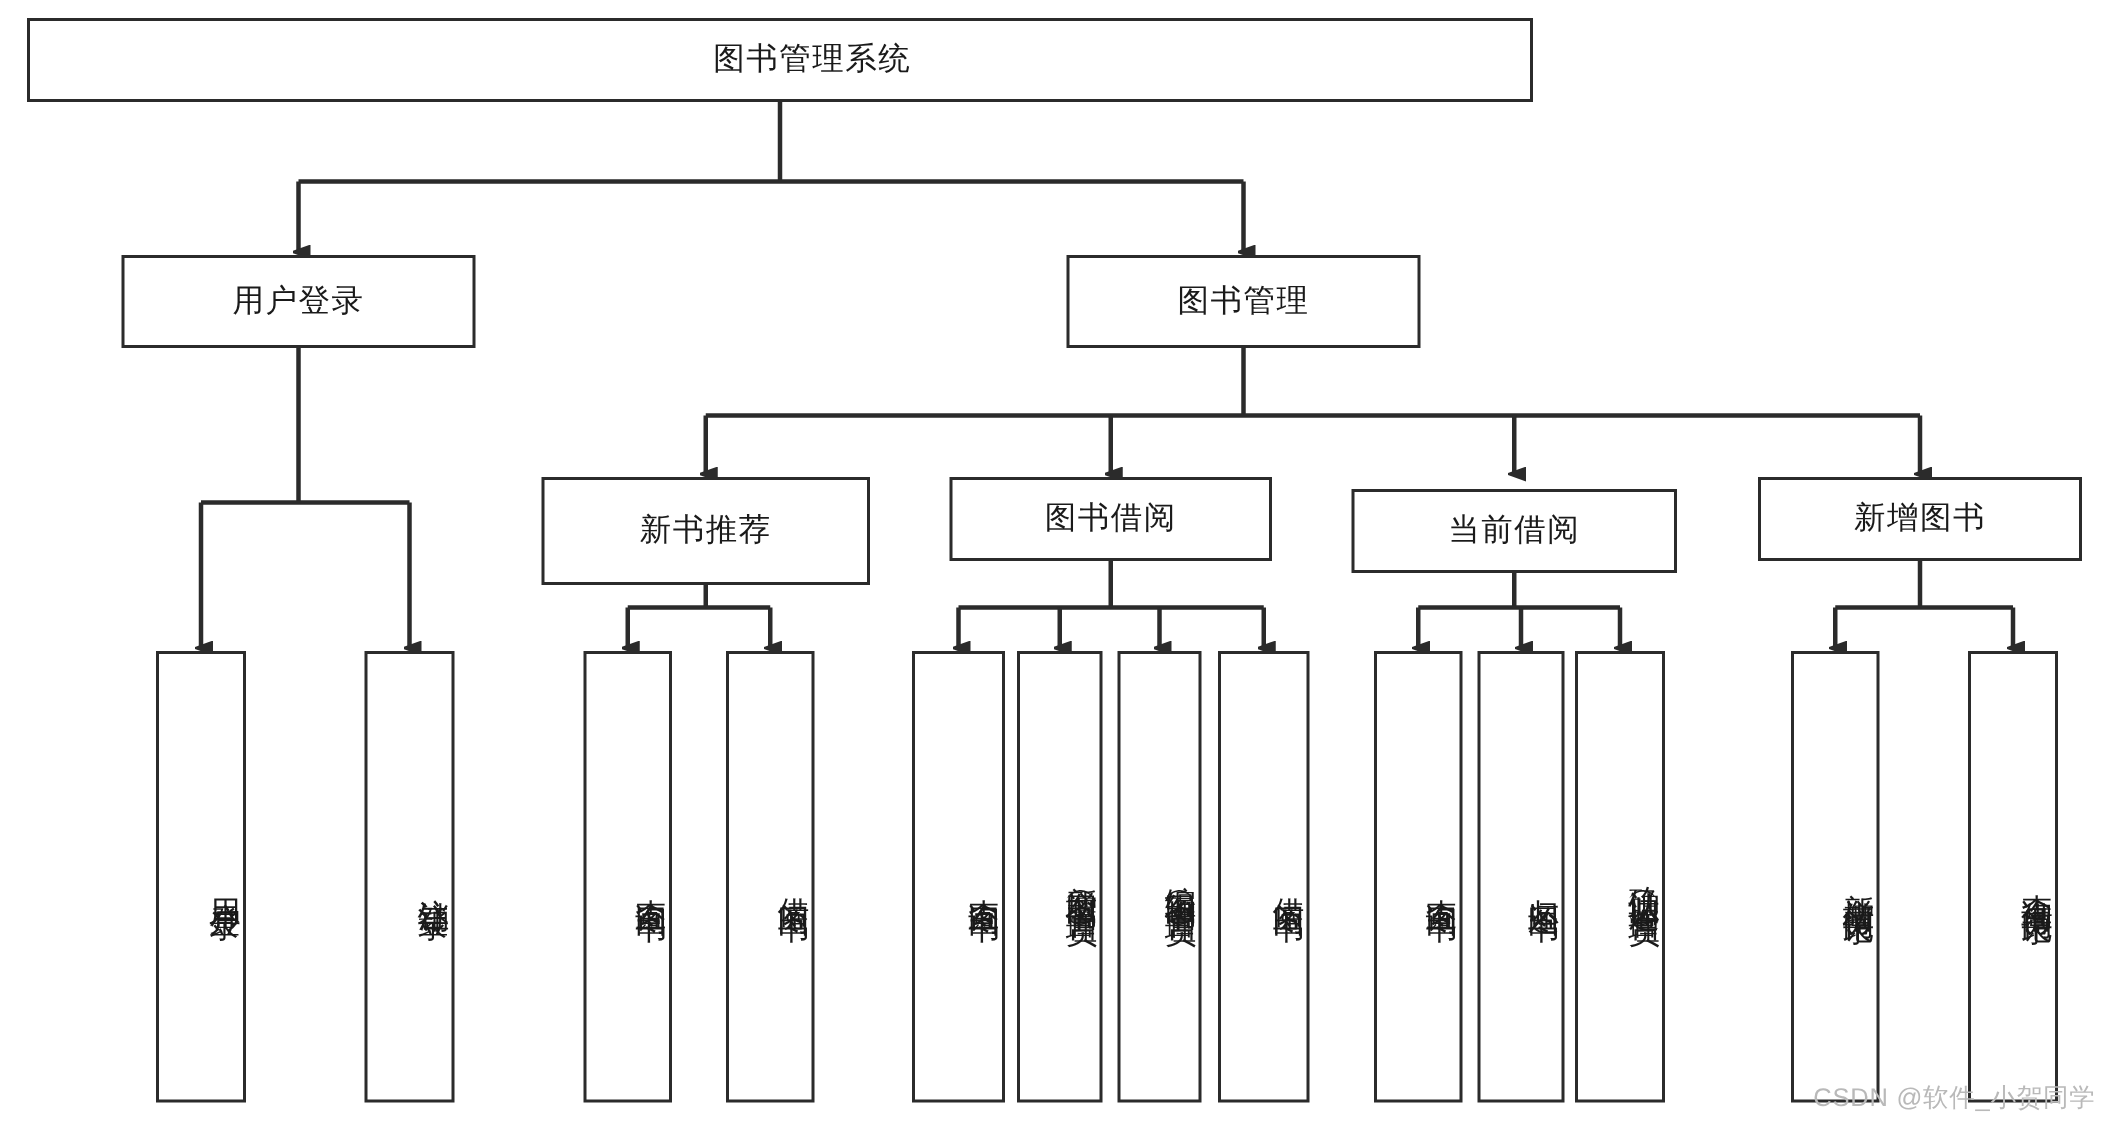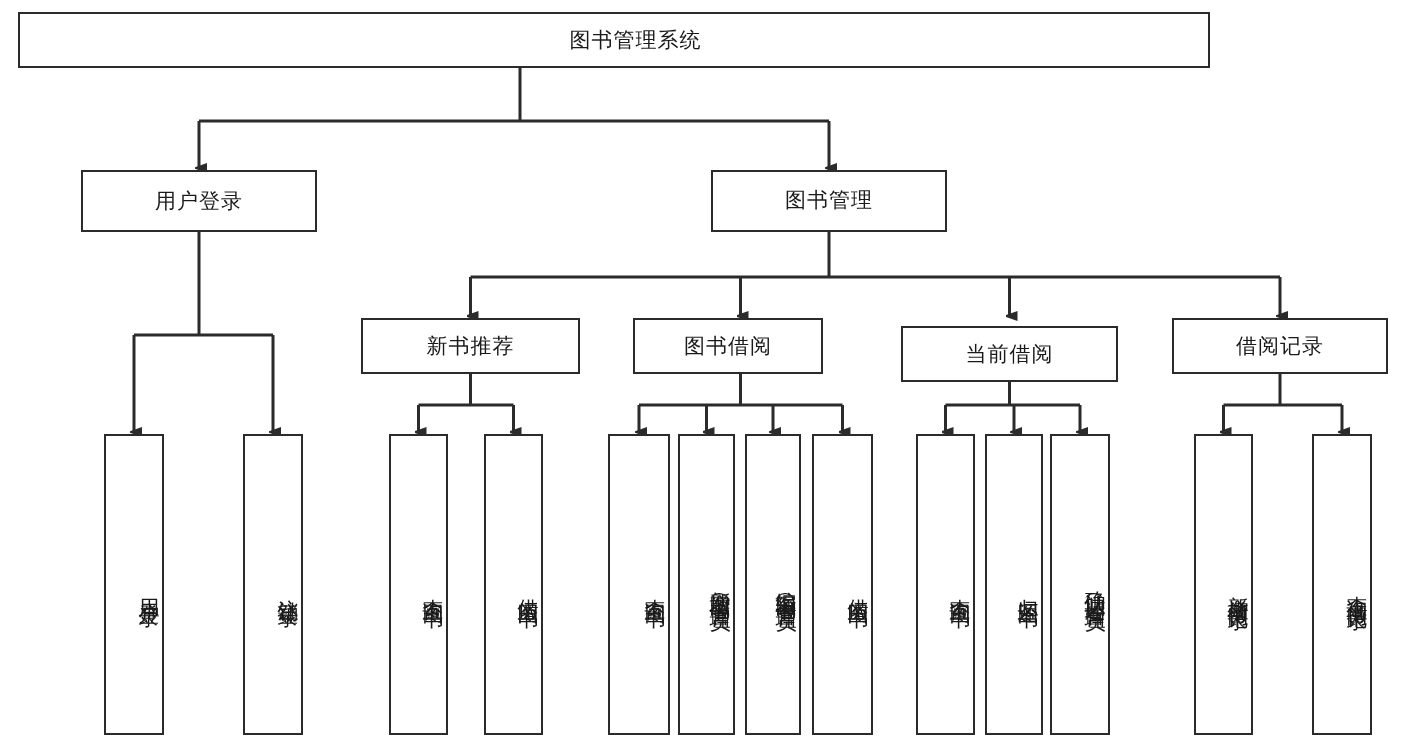--- a/index.html
+++ b/index.html
@@ -107,40 +107,40 @@
         <path d="M1014,405 L1014,432" marker-end="url(#arrow)"></path>
         <path d="M1080,405 L1080,432" marker-end="url(#arrow)"></path>
         <path d="M1280,374 L1280,405"></path>
         <path d="M1223.5,405 L1342,405"></path>
         <path d="M1223.5,405 L1223.5,432" marker-end="url(#arrow)"></path>
         <path d="M1342,405 L1342,432" marker-end="url(#arrow)"></path>
       </g>
   </svg>
 
   <div id="node-layer">
-      <div class="node-box horiz" style="left: 18px; top: 12px; width: 1192px; height: 56px; padding-left: 43px;">
+      <div class="node-box horiz" style="left: 18px; top: 12px; width: 1004px; height: 56px; padding-left: 43px;">
         <span class="node-label">图书管理系统</span>
       </div>
       <div class="node-box horiz" style="left: 81px; top: 170px; width: 236px; height: 62px;">
         <span class="node-label">用户登录</span>
       </div>
       <div class="node-box horiz" style="left: 711px; top: 170px; width: 236px; height: 62px; font-family: Liberation Serif, serif;">
         <span class="node-label">图书管理</span>
       </div>
-      <div class="node-box horiz" style="left: 361px; top: 318px; width: 219px; height: 56px;">
+      <div class="node-box horiz" style="left: 361px; top: 318px; width: 219px; height: 72px;">
         <span class="node-label">新书推荐</span>
       </div>
-      <div class="node-box horiz" style="left: 633px; top: 318px; width: 190px; height: 56px;">
+      <div class="node-box horiz" style="left: 633px; top: 318px; width: 215px; height: 56px;">
         <span class="node-label">图书借阅</span>
       </div>
       <div class="node-box horiz" style="left: 901px; top: 326px; width: 217px; height: 56px;">
         <span class="node-label">当前借阅</span>
       </div>
       <div class="node-box horiz" style="left: 1172px; top: 318px; width: 216px; height: 56px;">
-        <span class="node-label">借阅记录</span>
+        <span class="node-label">新增图书</span>
       </div>
       <div class="node-box vert" style="left: 104px; top: 434px; width: 60px; height: 301px;">
         <span class="node-label">用户登录</span>
       </div>
       <div class="node-box vert" style="left: 243px; top: 434px; width: 60px; height: 301px;">
         <span class="node-label">注销登录</span>
       </div>
       <div class="node-box vert" style="left: 389px; top: 434px; width: 59px; height: 301px;">
         <span class="node-label">查询图书</span>
       </div>
@@ -169,13 +169,14 @@
         <span class="node-label">确认归还（管理员）</span>
       </div>
       <div class="node-box vert" style="left: 1194px; top: 434px; width: 59px; height: 301px;">
         <span class="node-label">新增借阅记录</span>
       </div>
       <div class="node-box vert" style="left: 1312px; top: 434px; width: 60px; height: 301px;">
         <span class="node-label">查询借阅记录</span>
       </div>
     </div>
 
+  <div id="watermark">CSDN @软件_小贺同学</div>
 </div>
 
 </body></html>

